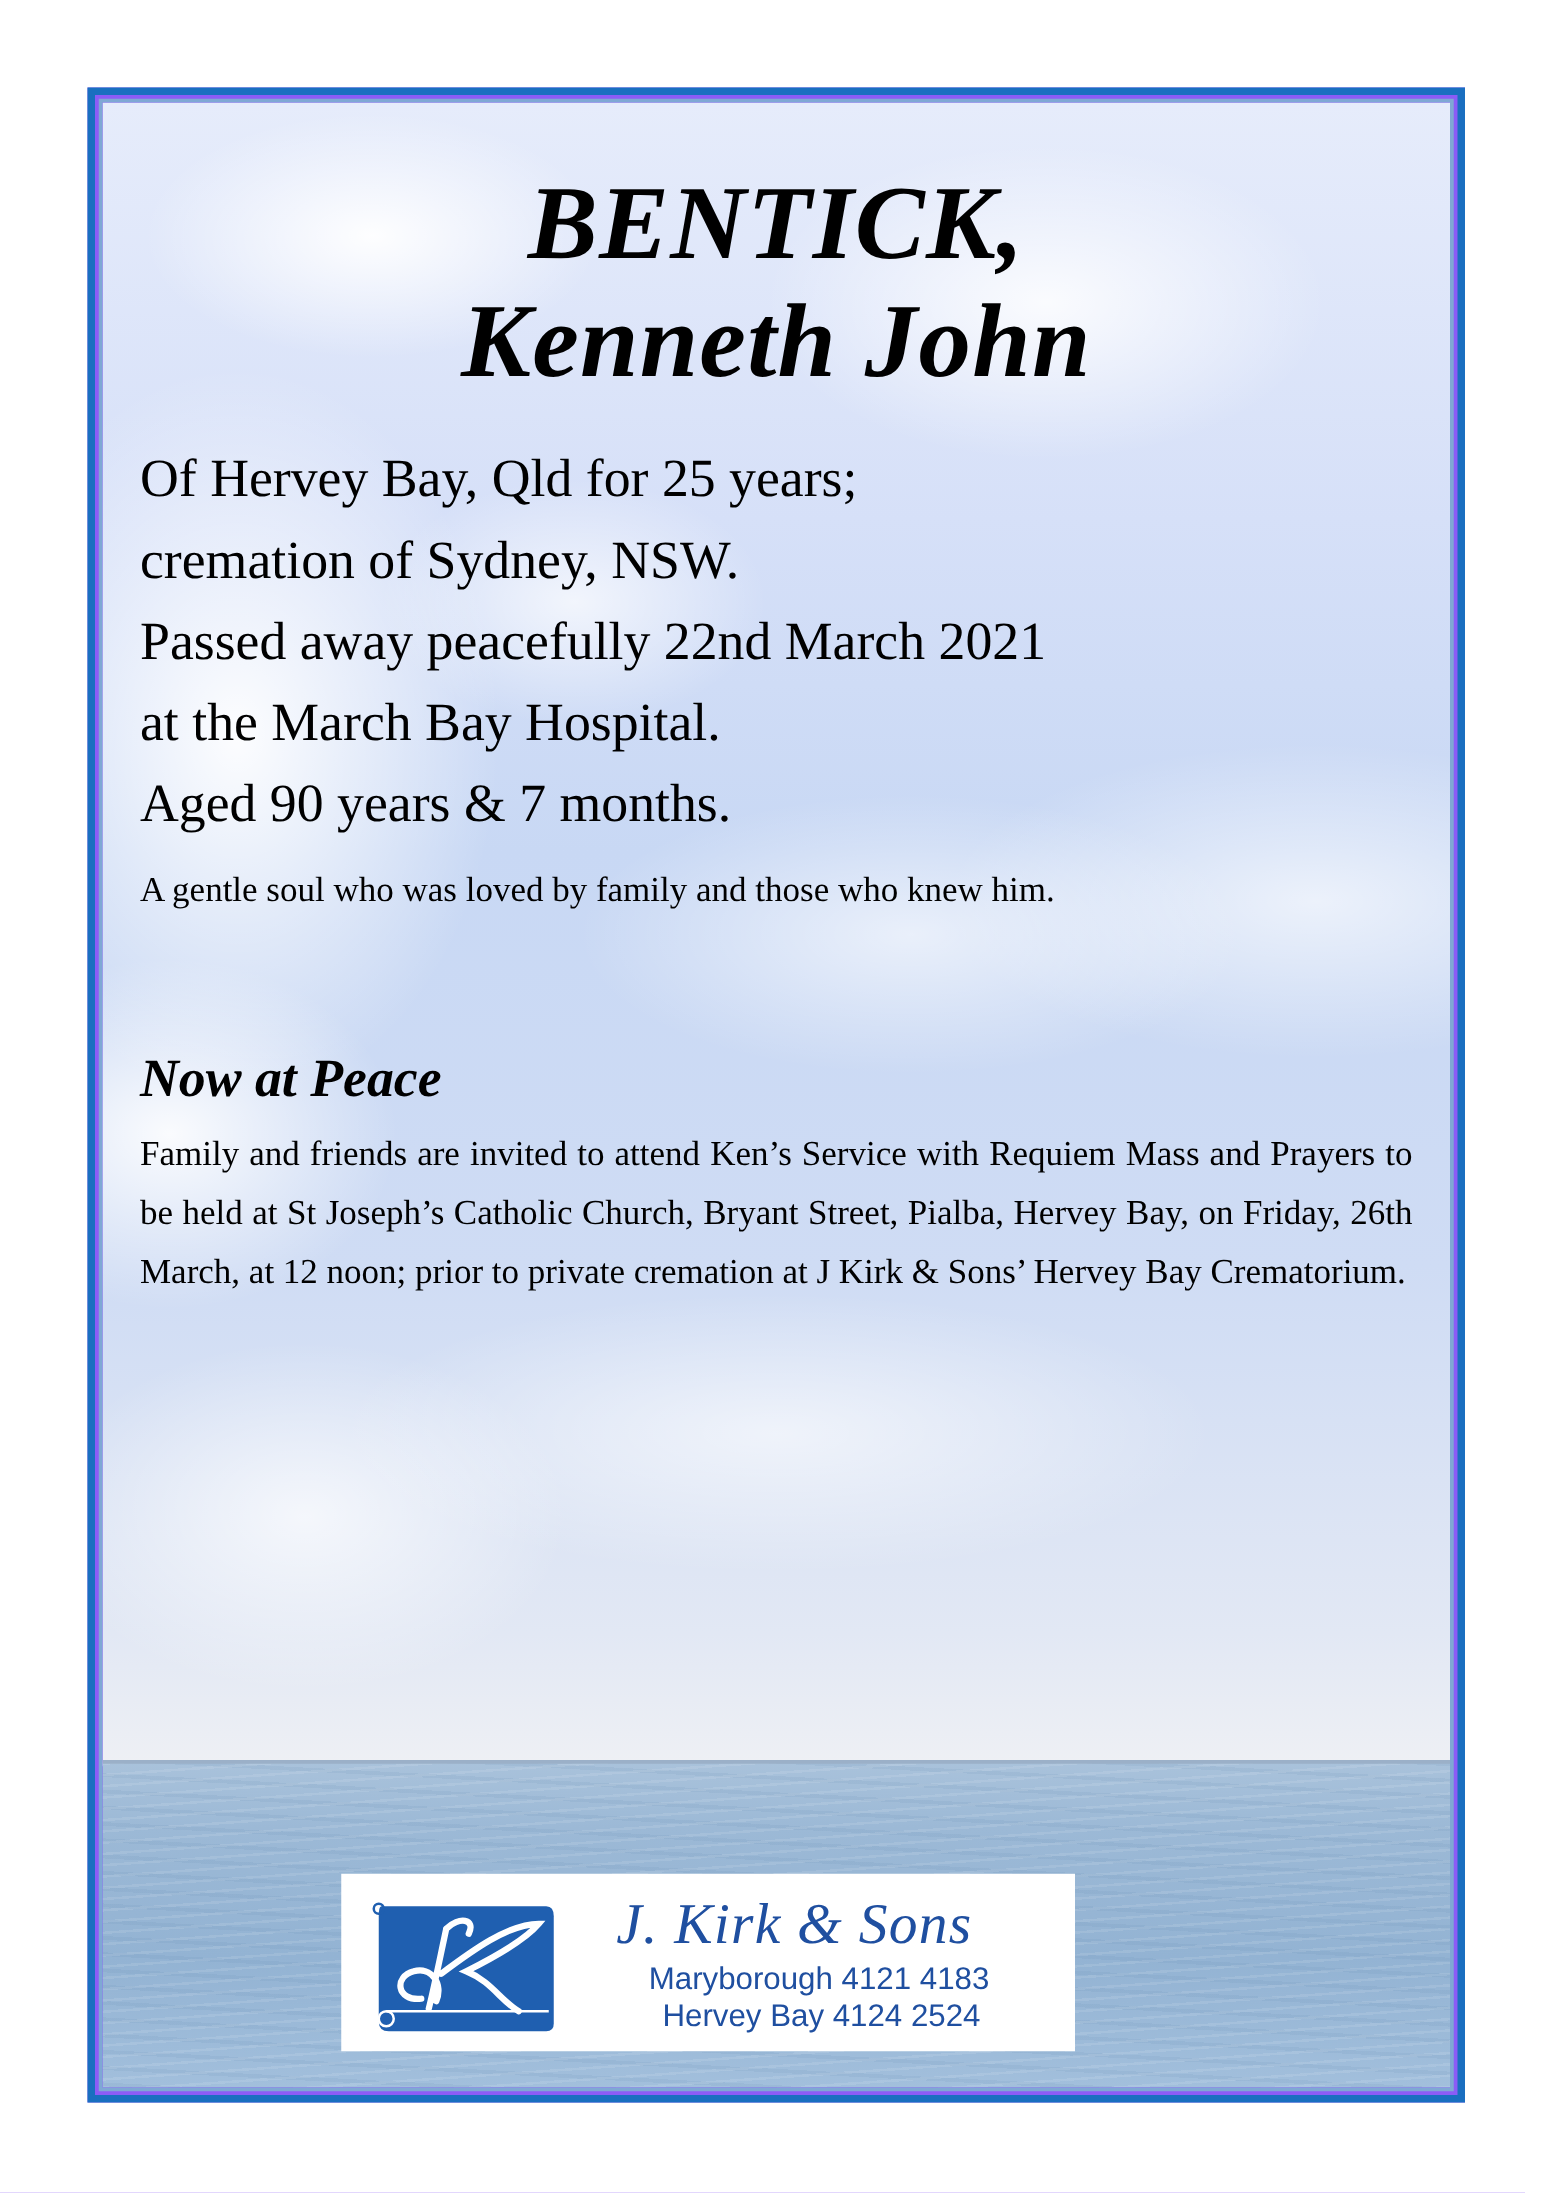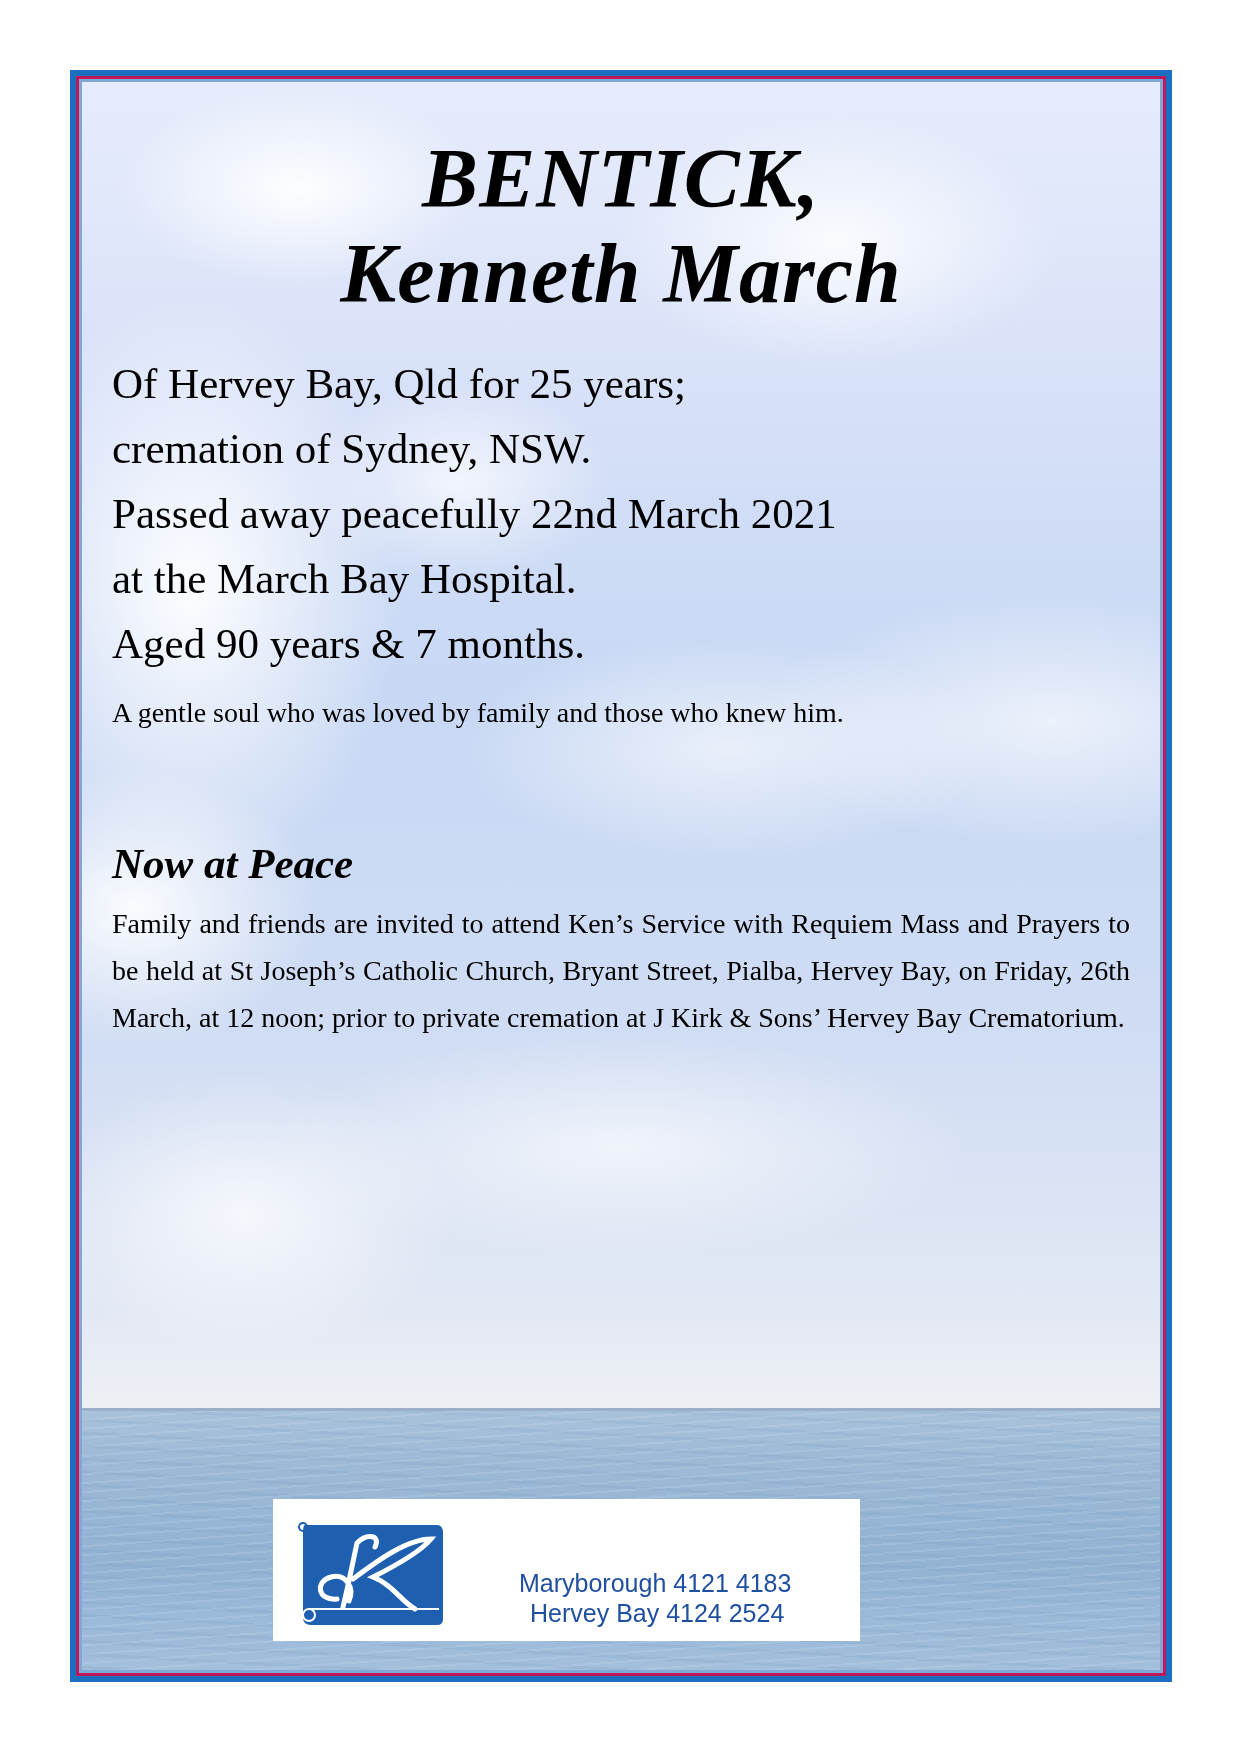--- a/index.html
+++ b/index.html
@@ -16,21 +16,21 @@
       color: #000;
     }
     .card {
       position: absolute;
       left: 70px;
       top: 70px;
       width: 1102px;
       height: 1612px;
       box-sizing: border-box;
       border: 6px solid #1a6fc0;
-      background: #be185d;
+      background: #8b5cf6;
     }
     .card-inner {
       position: absolute;
       left: 3px; top: 3px; right: 3px; bottom: 3px;
       border: 3px solid #7fa8d4;
       overflow: hidden;
       box-sizing: border-box;
     }
     .sky {
       position: absolute;
@@ -135,21 +135,21 @@
 <body>
 
 <div class="card">
   <div class="card-inner">
     <div class="sky"></div>
     <div class="sea"></div>
     <div class="horizon"></div>
 
     <div class="content">
       <h1 class="title-surname">BENTICK,</h1>
-      <h1 class="title-given">Kenneth March</h1>
+      <h1 class="title-given">Kenneth John</h1>
 
       <div class="center-line" style="top:277px">Of Hervey Bay, Qld for 25 years;</div>
       <div class="center-line" style="top:342px">cremation of Sydney, NSW.</div>
       <div class="center-line" style="top:407px">Passed away peacefully 22nd March 2021</div>
       <div class="center-line" style="top:472px">at the March Bay Hospital.</div>
       <div class="center-line" style="top:537px">Aged 90 years &amp; 7 months.</div>
 
       <div class="para" style="top:607px">A gentle soul who was loved by family and those who knew him.</div>
 
       <div class="peace" style="top:757px">Now at Peace</div>
@@ -158,17 +158,18 @@
     </div>
 
     <div class="logo-panel">
       <svg class="logo-mark" viewBox="0 0 148 106" xmlns="http://www.w3.org/2000/svg">
         <path d="M8 4 L140 4 Q146 4 146 12 L146 98 Q146 104 140 104 L14 104 Q6 104 6 96 L6 12 Q6 4 8 4 Z" fill="#1f5fb0"></path>
         <circle cx="6" cy="6" r="4" fill="none" stroke="#1f5fb0" stroke-width="2"></circle>
         <line x1="12" y1="88" x2="142" y2="88" stroke="#ffffff" stroke-width="2"></line>
         <circle cx="12" cy="94" r="6" fill="none" stroke="#ffffff" stroke-width="2"></circle>
         <path d="M40 78 C 20 80, 18 60, 34 56 C 48 52, 58 66, 52 80 M60 22 C 54 50, 50 70, 46 86 M60 22 C 70 12, 84 14, 78 26 M56 58 C 80 40, 110 18, 134 18 C 124 30, 100 44, 76 56 C 96 64, 104 80, 118 88" fill="none" stroke="#ffffff" stroke-width="5" stroke-linecap="round"></path>
       </svg>
+      <div class="logo-name">J. Kirk &amp; Sons</div>
       <div class="logo-phone" style="left:246px; top:70px">Maryborough 4121 4183</div>
       <div class="logo-phone" style="left:257px; top:100px">Hervey Bay 4124 2524</div>
     </div>
   </div>
 </div>
 
 </body></html>

